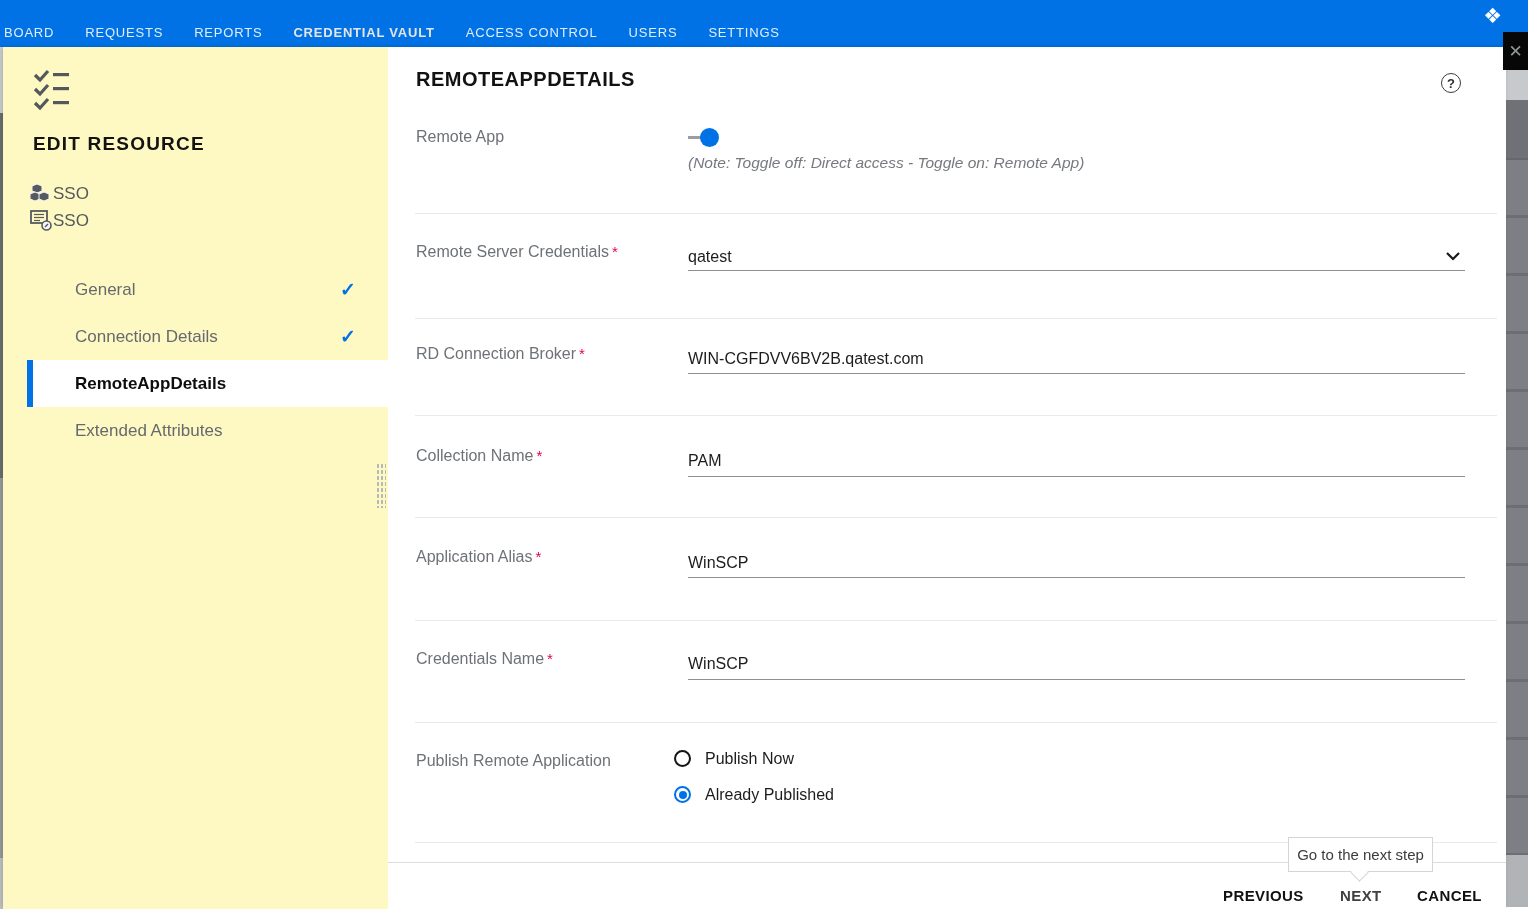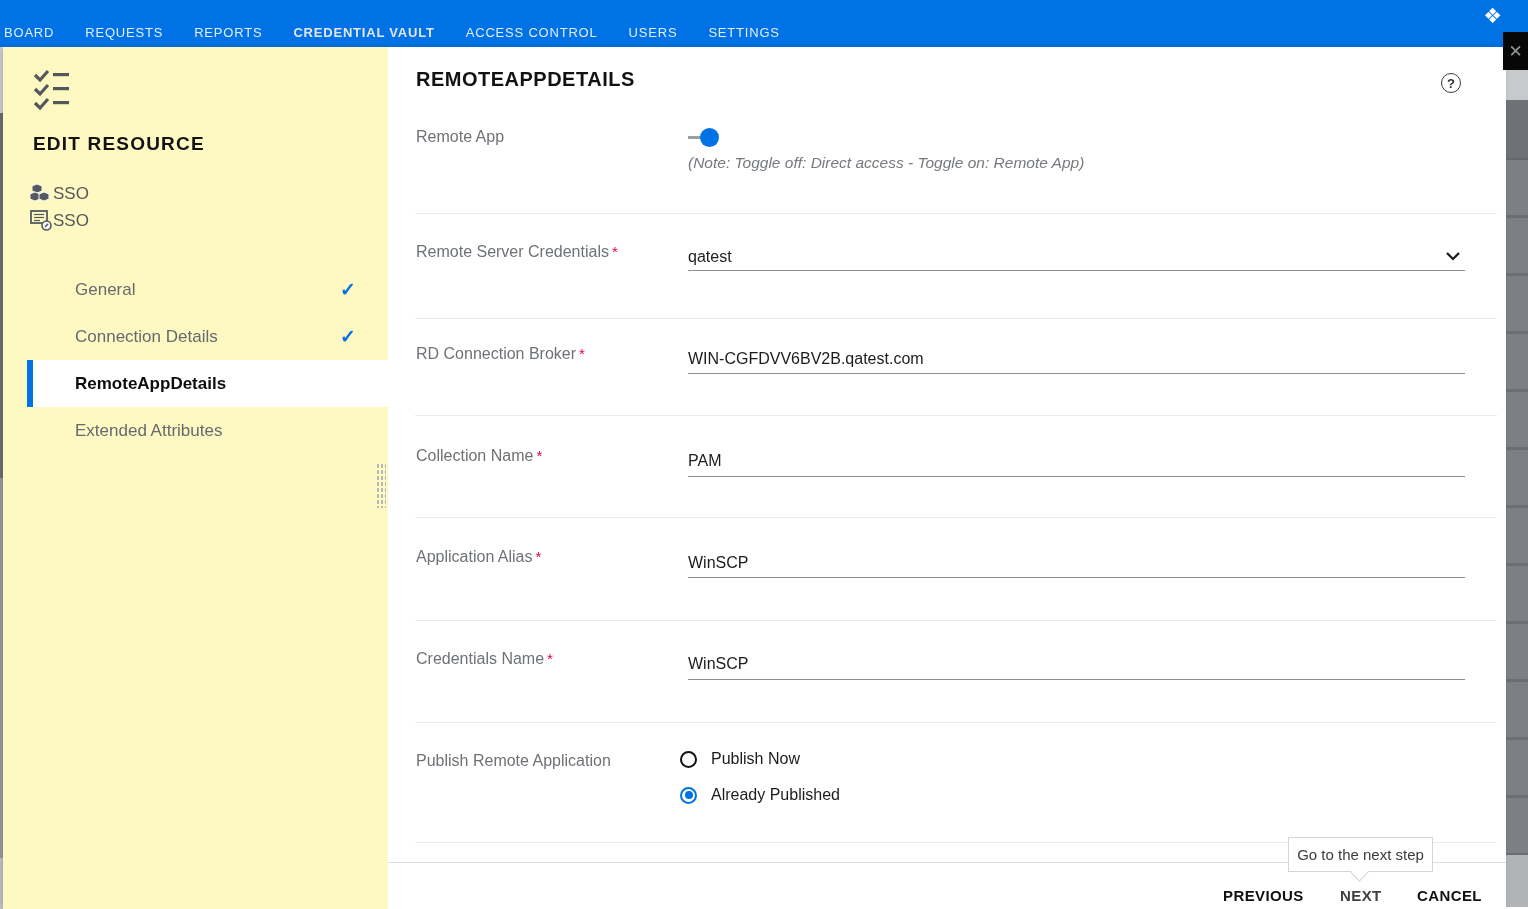--- a/index.html
+++ b/index.html
@@ -77,21 +77,21 @@
   
   .toggle { position:absolute; left:300px; top:80px; width:34px; height:21px; cursor:pointer; }
   .toggle .track { position:absolute; left:0; top:9px; width:22px; height:3px; background:#9a9ea1; }
   .toggle .knob  { position:absolute; left:12px; top:1px; width:19px; height:19px;
                    border-radius:50%; background:#0072e6; }
   .note { position:absolute; left:300px; top:107px; font-size:15.5px; font-style:italic; color:#76797d; }
 
   .chev { position:absolute; left:1057px; top:204px; }
 
   
-  .radio-line { position:absolute; left:292px; display:flex; align-items:center; gap:14px; cursor:pointer; }
+  .radio-line { position:absolute; left:286px; display:flex; gap:14px; cursor:pointer; }
   .rdot { width:17px; height:17px; border-radius:50%; border:2px solid #141414;
           display:flex; align-items:center; justify-content:center; background:#fff; }
   .rdot.sel { border-color:#0072e6; }
   .rdot.sel::after { content:""; width:8px; height:8px; border-radius:50%; background:#0072e6; }
   .radio-line .rlabel { font-size:16px; color:#1b1c1d; }
 
   
   .footer-line { position:absolute; left:0; top:815px; width:1118px; border-top:1px solid #dcdddd; }
   .tooltip { position:absolute; left:900px; top:790px; width:145px; height:35px; background:#fff;
              border:1px solid #d5d5d5; z-index:5; display:flex; align-items:center;

